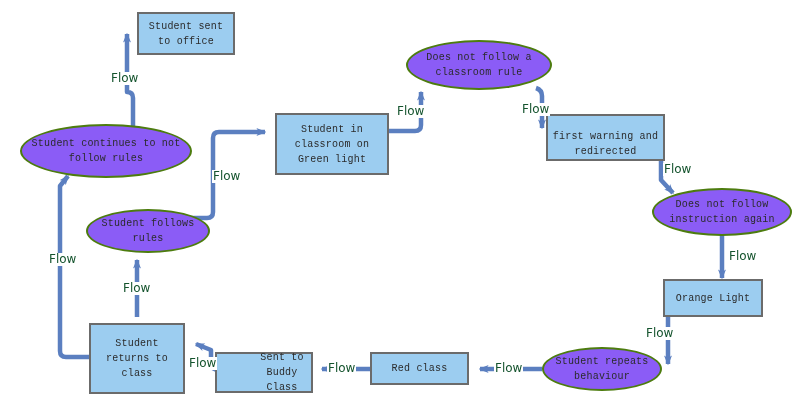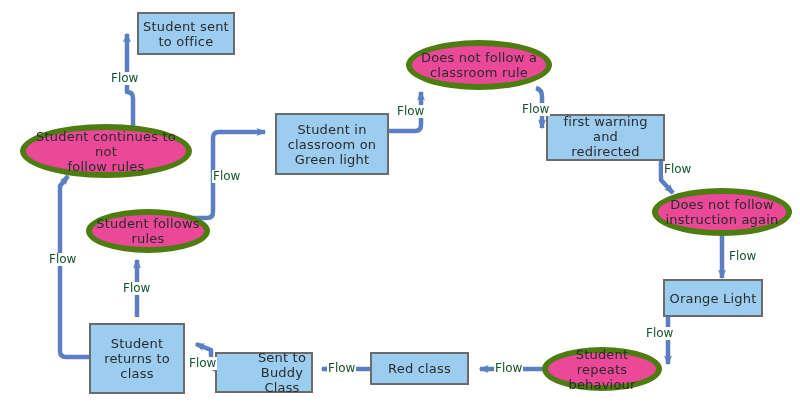--- a/index.html
+++ b/index.html
@@ -26,32 +26,33 @@
     height: 410px;
   }
   .node {
     position: absolute;
     box-sizing: border-box;
     display: flex;
     align-items: center;
     justify-content: center;
     text-align: center;
     color: #2b2b2b;
-    font-size: 13px;
+    font-size: 10px;
     line-height: 15px;
     letter-spacing: 0.2px;
     z-index: 3;
+    font-family: Liberation Mono, monospace;
   }
   .node.process {
     background: #9ccdf0;
     border: 2px solid #6b6b6b;
   }
   .node.decision {
-    background: #ec4899;
-    border: 6px solid #4d7c0f;
+    background: #8b5cf6;
+    border: 2px solid #4d7c0f;
     border-radius: 50%;
   }
   .node .label {
     padding: 0 4px;
     white-space: pre-line;
   }
   .edge-label {
     position: absolute;
     color: #14532d;
     font-size: 12px;
@@ -100,21 +101,21 @@
 
       <path d="M89,357 L66,357 Q60,357 60,351 L60,186 L68,176"></path>
     </g>
   </svg>
 
   <div class="node process" style="left:137px; top:12px; width:98px; height:43px;">
     <span class="label">Student sent
 to office</span>
   </div>
 
-  <div class="node decision" style="left:20px; top:124px; width:172px; height:54px;justify-content:flex-end;">
+  <div class="node decision" style="left:20px; top:124px; width:172px; height:54px;">
     <span class="label">Student continues to not
 follow rules</span>
   </div>
 
   <div class="node process" style="left:275px; top:113px; width:114px; height:62px;">
     <span class="label">Student in
 classroom on
 Green light</span>
   </div>
 

